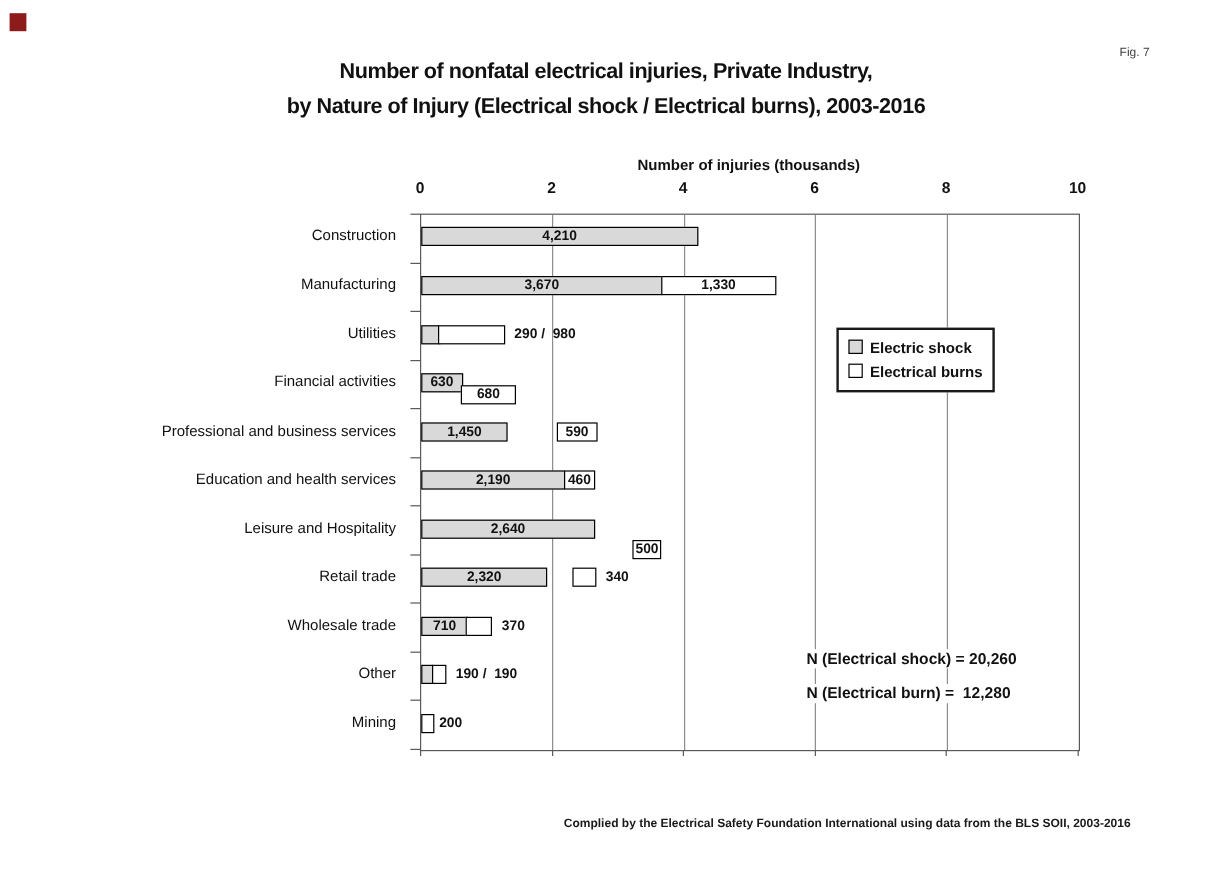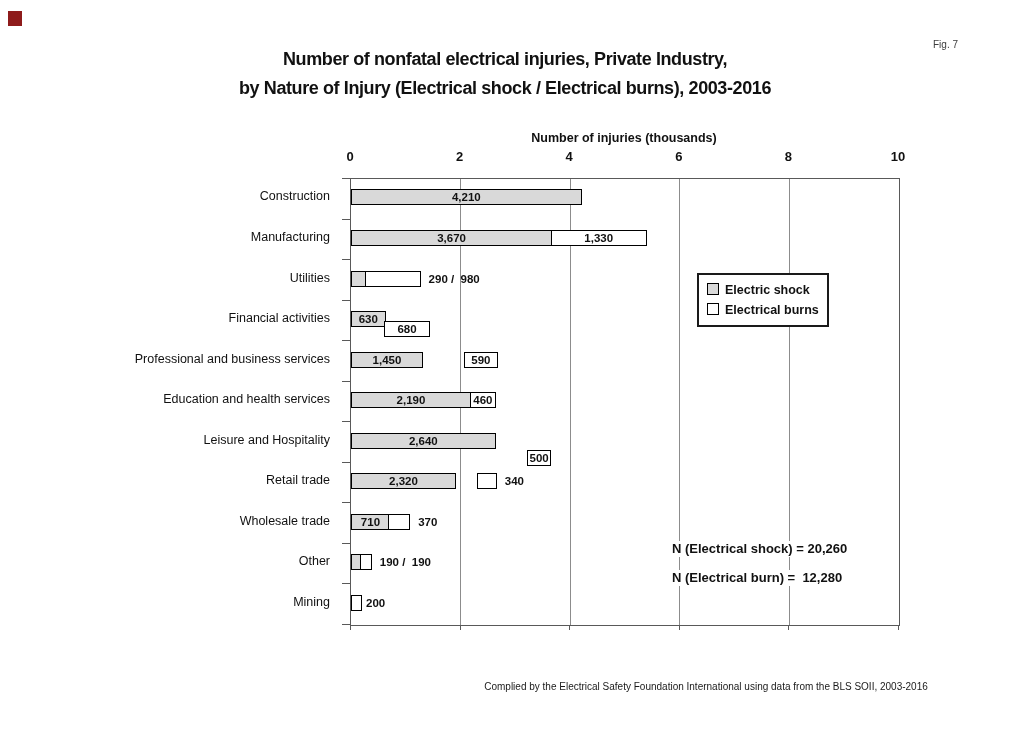--- a/index.html
+++ b/index.html
@@ -35,21 +35,21 @@
     display:flex;flex-direction:column;justify-content:center;gap:6px;padding-left:8px;}
   .legend-item{display:flex;align-items:flex-start;}
   .legend-swatch{width:10px;height:10px;border:1.5px solid #000;box-sizing:content-box;margin-right:6px;flex:none;}
   .legend-swatch.shock{background:#d9d9d9;}
   .legend-swatch.burns{background:#ffffff;}
   .legend-label{font-size:12.5px;font-weight:bold;color:#111;}
   .annotation{font-size:13px;font-weight:bold;color:#111;white-space:pre;background:#fff;z-index:3;line-height:16px;}
   .annotation-1{left:672px;top:541px;}
   .annotation-2{left:672px;top:570px;}
   .footer-note{left:400px;top:681px;width:612px;text-align:center;
-    font-size:10px;font-weight:normal;color:#1a1a1a;}
+    font-size:10px;font-weight:bold;color:#1a1a1a;}
 </style>
 </head>
 <body>
 
 <div class="abs page-marker"></div>
 
 <div class="abs fig-label">Fig. 7</div>
 
 <div class="abs chart-title">
   <div>Number of nonfatal electrical injuries, Private Industry,</div>

